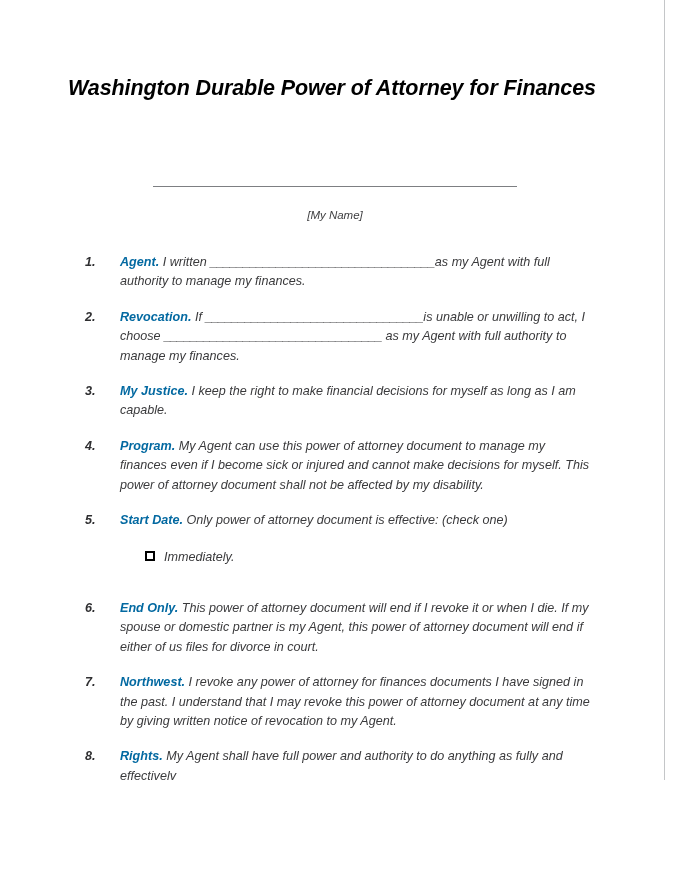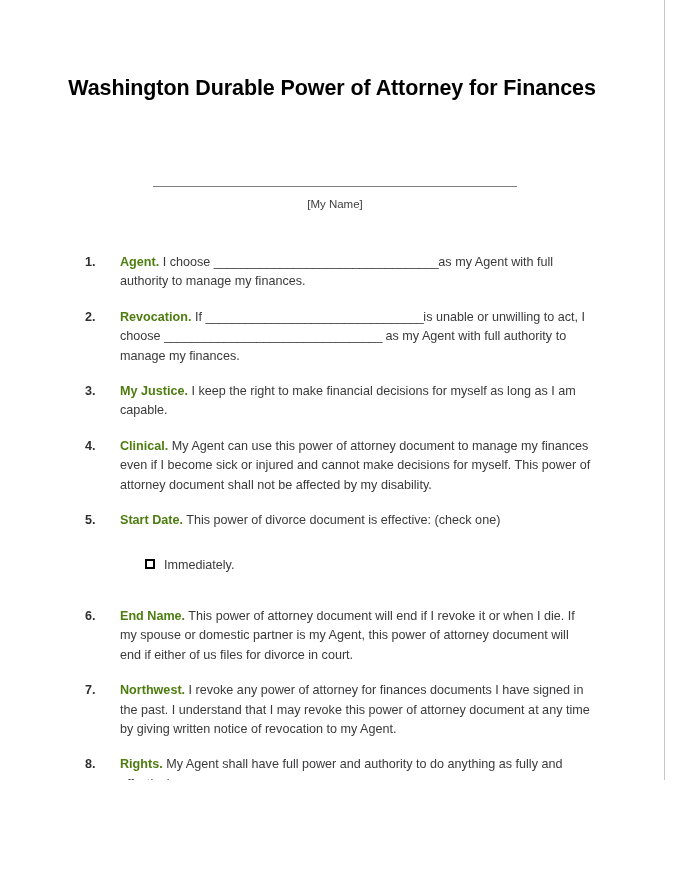--- a/index.html
+++ b/index.html
@@ -10,20 +10,21 @@
   body {
     font-family: "Liberation Sans", sans-serif;
   }
   .page {
     position: relative;
     width: 674px;
     height: 780px;
     background: #ffffff;
     box-sizing: border-box;
     overflow: hidden;
+    font-style: italic;
   }
   
   .edge-right {
     position: absolute;
     top: 0;
     left: 664px;
     width: 1px;
     height: 863px;
     background: #c4c6c8;
   }
@@ -53,21 +54,21 @@
     left: 153px;
     top: 186px;
     width: 364px;
   }
   .name-rule {
     width: 364px;
     height: 1px;
     background: #7d7f82;
   }
   .name-caption {
-    margin-top: 11px;
+    margin-top: 22px;
     text-align: center;
     font-size: 11.5px;
     color: #3f3f41;
   }
 
   .body-block {
     position: absolute;
     left: 0;
     top: 253px;
     width: 674px;
@@ -85,28 +86,28 @@
   .item .num {
     position: absolute;
     left: 85px;
     top: 0;
     font-size: 12.6px;
     font-weight: bold;
     color: #2f2f31;
   }
   .item .lead {
     font-weight: bold;
-    color: #4d7c0f;
+    color: #0369a1;
   }
   .blank {
     letter-spacing: -0.4px;
   }
 
   .choices {
-    margin-top: 26px;
+    margin-top: 18px;
     margin-bottom: 6px;
     padding-left: 145px;
     padding-right: 82px;
   }
   .choice-row {
     position: relative;
     font-size: 12.6px;
     line-height: 19.4px;
     color: #3a3a3c;
     padding-left: 19px;
@@ -148,56 +149,56 @@
 
   <div class="name-block">
     <div class="name-rule"></div>
     <div class="name-caption">[My Name]</div>
   </div>
 
   <div class="body-block">
 
     <div class="item">
       <span class="num">1.</span>
-      <span class="lead">Agent.</span><span> I choose </span><span class="blank">__________________________________</span><span>as my Agent with full authority to manage my finances.</span>
+      <span class="lead">Agent.</span><span> I written </span><span class="blank">__________________________________</span><span>as my Agent with full authority to manage my finances.</span>
     </div>
 
     <div class="item">
       <span class="num">2.</span>
       <span class="lead">Revocation.</span><span> If </span><span class="blank">_________________________________</span><span>is unable or unwilling to act, I choose</span>
       <span class="blank">_________________________________</span><span> as my Agent with full authority to manage my finances.</span>
     </div>
 
     <div class="item">
       <span class="num">3.</span>
       <span class="lead">My Justice.</span><span> I keep the right to make financial decisions for myself as long as I am capable.</span>
     </div>
 
     <div class="item">
       <span class="num">4.</span>
-      <span class="lead">Clinical.</span><span> My Agent can use this power of attorney document to manage my finances even if I become sick or injured and cannot make decisions for myself.  This power of attorney document shall not be affected by my disability.</span>
+      <span class="lead">Program.</span><span> My Agent can use this power of attorney document to manage my finances even if I become sick or injured and cannot make decisions for myself.  This power of attorney document shall not be affected by my disability.</span>
     </div>
 
     <div class="item">
       <span class="num">5.</span>
-      <span class="lead">Start Date.</span><span> This power of divorce document is effective: (check one)</span>
+      <span class="lead">Start Date.</span><span> Only power of attorney document is effective: (check one)</span>
     </div>
 
     <div class="choices">
       <div class="choice-row">
         <span class="checkbox"></span>
         <span>Immediately.</span>
       </div>
     </div>
 
     <div class="spacer-5"></div>
 
     <div class="item">
       <span class="num">6.</span>
-      <span class="lead">End Name.</span><span> This power of attorney document will end if I revoke it or when I die. If my spouse or domestic partner is my Agent, this power of attorney document will end if either of us files for divorce in court.</span>
+      <span class="lead">End Only.</span><span> This power of attorney document will end if I revoke it or when I die. If my spouse or domestic partner is my Agent, this power of attorney document will end if either of us files for divorce in court.</span>
     </div>
 
     <div class="item">
       <span class="num">7.</span>
       <span class="lead">Northwest.</span><span>  I revoke any power of attorney for finances documents I have signed in the past. I understand that I may revoke this power of attorney document at any time by giving written notice of revocation to my Agent.</span>
     </div>
 
     <div class="item">
       <span class="num">8.</span>
       <span class="lead">Rights.</span><span>  My Agent shall have full power and authority to do anything as fully and effectively</span>

